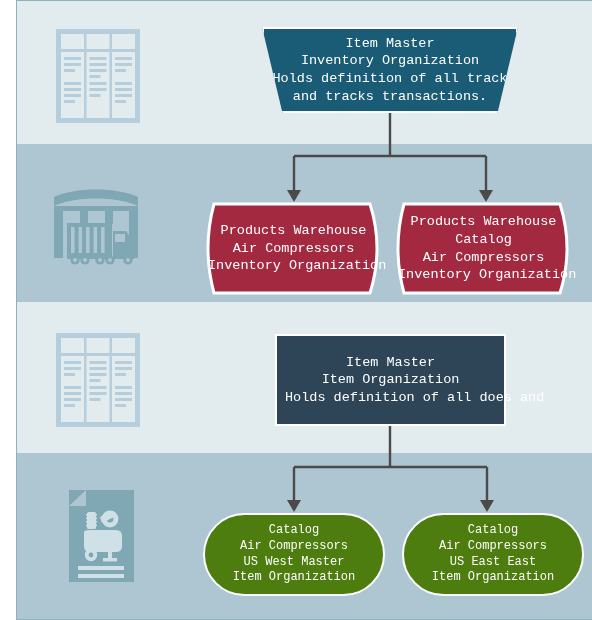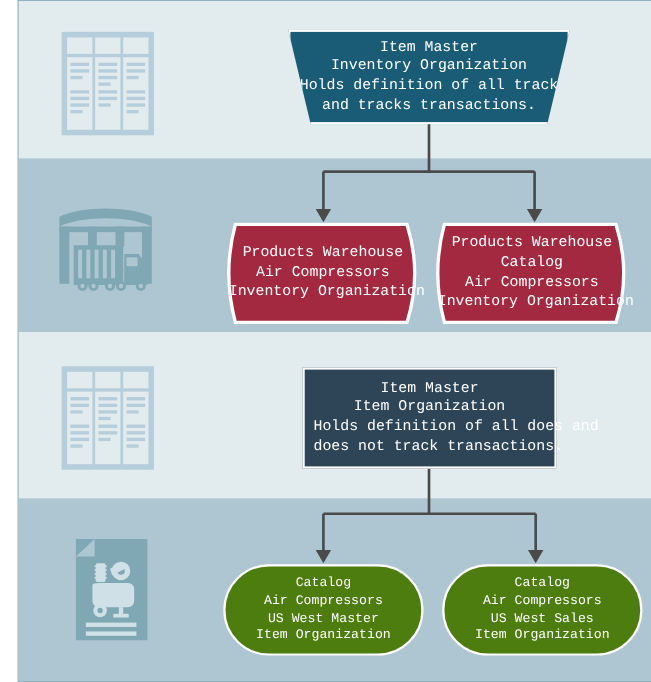--- a/index.html
+++ b/index.html
@@ -323,35 +323,34 @@
       <div>Air Compressors</div>
       <div>Inventory Organization</div>
     </div>
   </div>
 
   <div class="node" id="node-item-master-item">
     <div class="lines">
       <div>Item Master</div>
       <div>Item Organization</div>
       <div>Holds definition of all does and</div>
-      <div>does not track transactions.</div>
     </div>
   </div>
 
   <div class="node pill" id="node-cat-west">
     <div class="lines">
       <div>Catalog</div>
       <div>Air Compressors</div>
       <div>US West Master</div>
       <div>Item Organization</div>
     </div>
   </div>
 
   <div class="node pill" id="node-cat-east">
     <div class="lines">
       <div>Catalog</div>
       <div>Air Compressors</div>
-      <div>US West Sales</div>
+      <div>US East East</div>
       <div>Item Organization</div>
     </div>
   </div>
 
 </div>
 
 </body></html>

